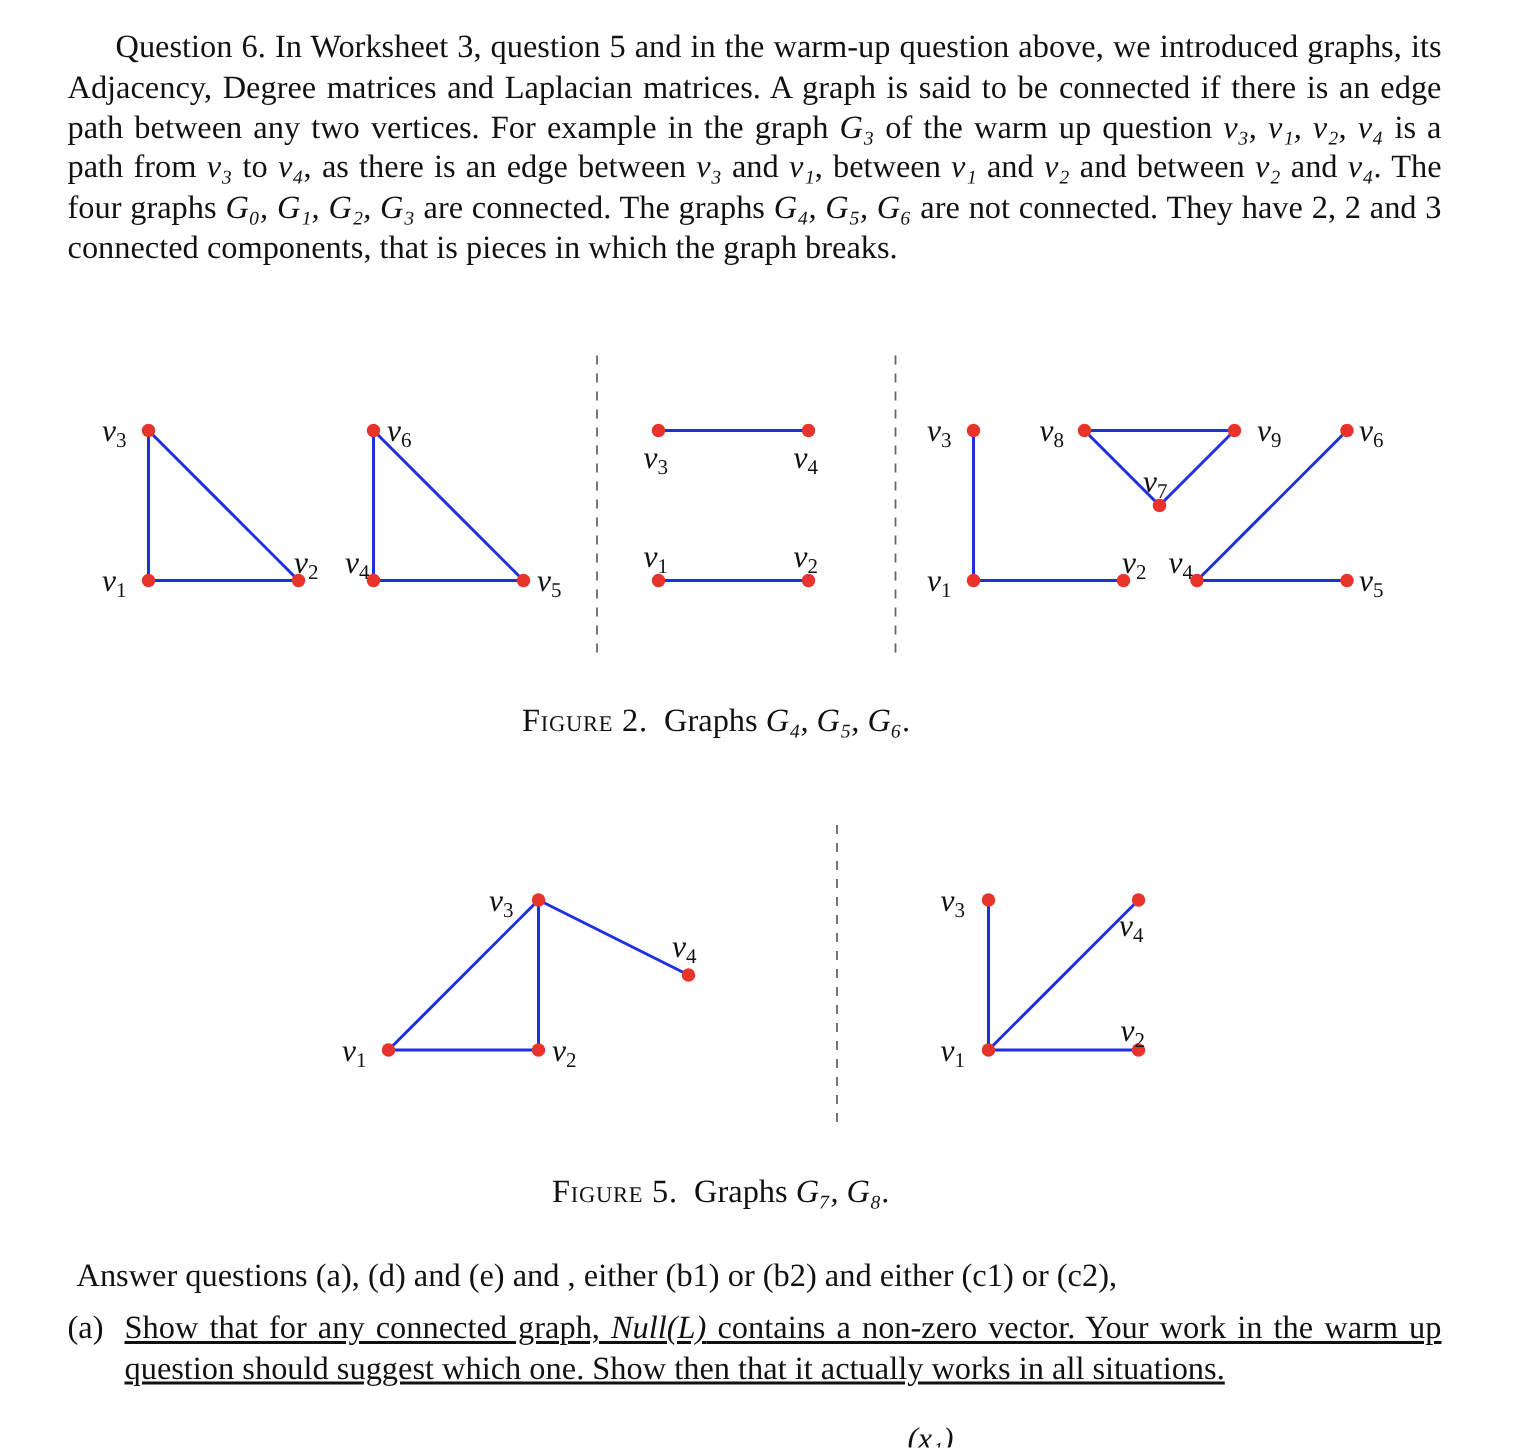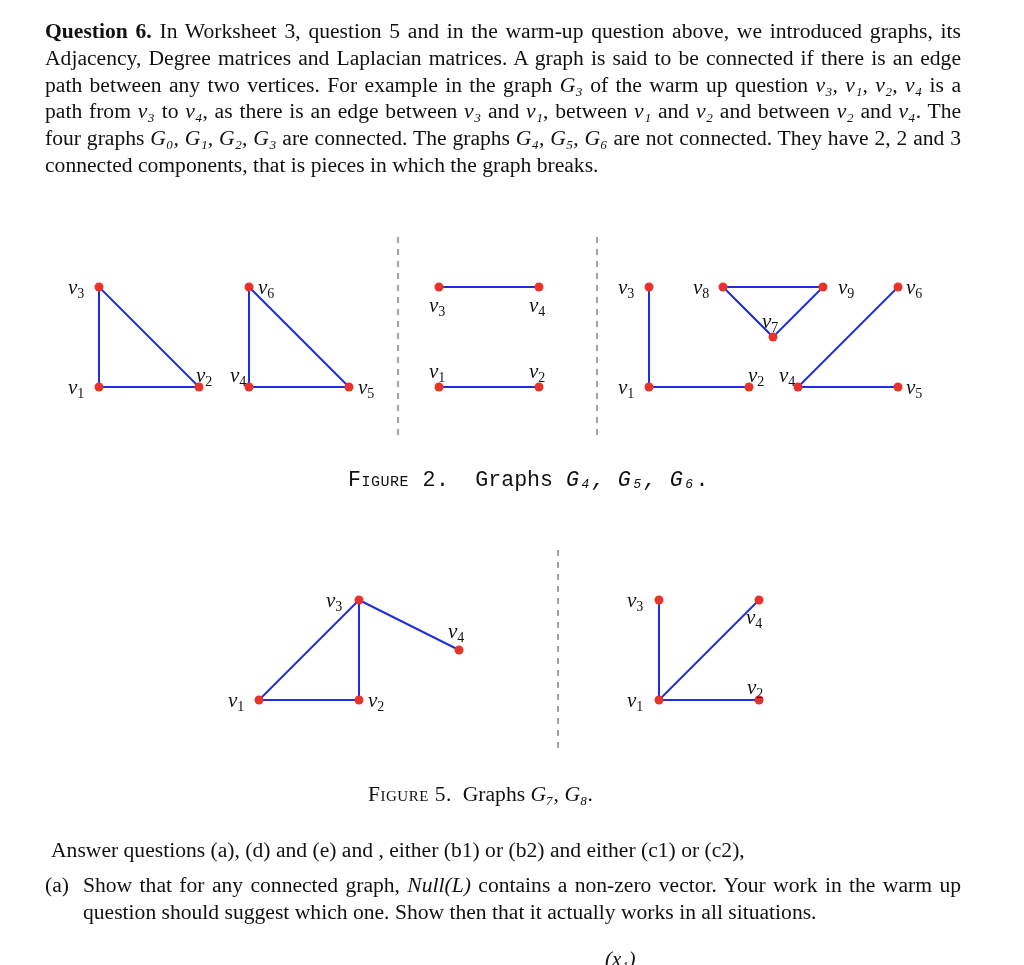--- a/index.html
+++ b/index.html
@@ -1,32 +1,32 @@
 <!DOCTYPE html>
 <html><head>
 <meta charset="utf-8">
 <style>
   html, body { margin: 0; padding: 0; background: #ffffff; }
   body { width: 1024px; height: 965px; position: relative; overflow: hidden;
          font-family: "DejaVu Serif", "Liberation Serif", serif; color: #111; }
   .para { position: absolute; left: 45px; top: 18px; width: 916px;
           font-family: "Liberation Serif", serif; font-size: 21.6px; line-height: 26.8px;
           text-align: justify; }
-  .para b { font-weight: bold; }
+  .para b { font-weight: normal; margin-left: 32px; }
   .m { font-style: italic; }
   svg.fig { position: absolute; left: 0; top: 0; }
   .vlabel { font-family: "Liberation Serif", serif; font-style: italic; font-size: 21px; fill: #111; }
   .vsub { font-size: 14px; font-style: normal; }
   .caption { position: absolute; font-family: "Liberation Serif", serif; font-size: 21.6px; }
   .sc { font-variant: small-caps; letter-spacing: 0.5px; }
   .instr { position: absolute; left: 51px; top: 838px; font-family: "Liberation Serif", serif; font-size: 21.6px; }
   .item { position: absolute; left: 45px; top: 872px; width: 916px; font-family: "Liberation Serif", serif;
           font-size: 21.6px; line-height: 27px; }
   .item .lbl { position: absolute; left: 0; top: 0; }
-  .item .body { margin-left: 38px; text-align: justify; }
+  .item .body { margin-left: 38px; text-align: justify; text-decoration: underline; }
   .cutoff { position: absolute; left: 605px; top: 947px; font-family: "Liberation Serif", serif; font-size: 21px; font-style: italic; }
 </style>
 </head>
 <body>
 
 <div class="para">
   <b>Question 6.</b>
   <span id="intro"><span>In Worksheet 3, question 5 and in the warm-up question above, we introduced graphs, its Adjacency, Degree matrices and Laplacian matrices.  A graph is said to be connected if there is an edge path between any two vertices. For example in the graph </span><span class="m">G₃</span><span> of the warm up question </span><span class="m">v₃, v₁, v₂, v₄</span><span> is a path from </span><span class="m">v₃</span><span> to </span><span class="m">v₄</span><span>, as there is an edge between </span><span class="m">v₃</span><span> and </span><span class="m">v₁</span><span>, between </span><span class="m">v₁</span><span> and </span><span class="m">v₂</span><span> and between </span><span class="m">v₂</span><span> and </span><span class="m">v₄</span><span>. The four graphs </span><span class="m">G₀, G₁, G₂, G₃</span><span> are connected. The graphs </span><span class="m">G₄, G₅, G₆</span><span> are not connected. They have 2, 2 and 3 connected components, that is pieces in which the graph breaks.</span></span>
 </div>
 
@@ -105,21 +105,21 @@
     <circle cx="659" cy="600" r="4.5" fill="#e8332a"></circle>
     <text x="627" y="607" class="vlabel"><tspan>v</tspan><tspan class="vsub" dy="4">3</tspan></text>
     <circle cx="759" cy="600" r="4.5" fill="#e8332a"></circle>
     <text x="746" y="624" class="vlabel"><tspan>v</tspan><tspan class="vsub" dy="4">4</tspan></text>
     <circle cx="659" cy="700" r="4.5" fill="#e8332a"></circle>
     <text x="627" y="707" class="vlabel"><tspan>v</tspan><tspan class="vsub" dy="4">1</tspan></text>
     <circle cx="759" cy="700" r="4.5" fill="#e8332a"></circle>
     <text x="747" y="694" class="vlabel"><tspan>v</tspan><tspan class="vsub" dy="4">2</tspan></text>
   </svg>
 
-<div class="caption" style="left:348px; top:468px;font-family:Liberation Mono, monospace;">
+<div class="caption" style="left:348px; top:468px;">
   <span class="sc">Figure 2.</span>&nbsp;
   <span>Graphs </span><span class="m">G₄, G₅, G₆</span><span>.</span>
 </div>
 
 <div class="caption" style="left:368px; top:782px;">
   <span class="sc">Figure 5.</span>&nbsp;
   <span>Graphs </span><span class="m">G₇, G₈</span><span>.</span>
 </div>
 
 <div class="instr">Answer questions (a), (d) and (e) and , either (b1) or (b2) and either (c1) or (c2),</div>

